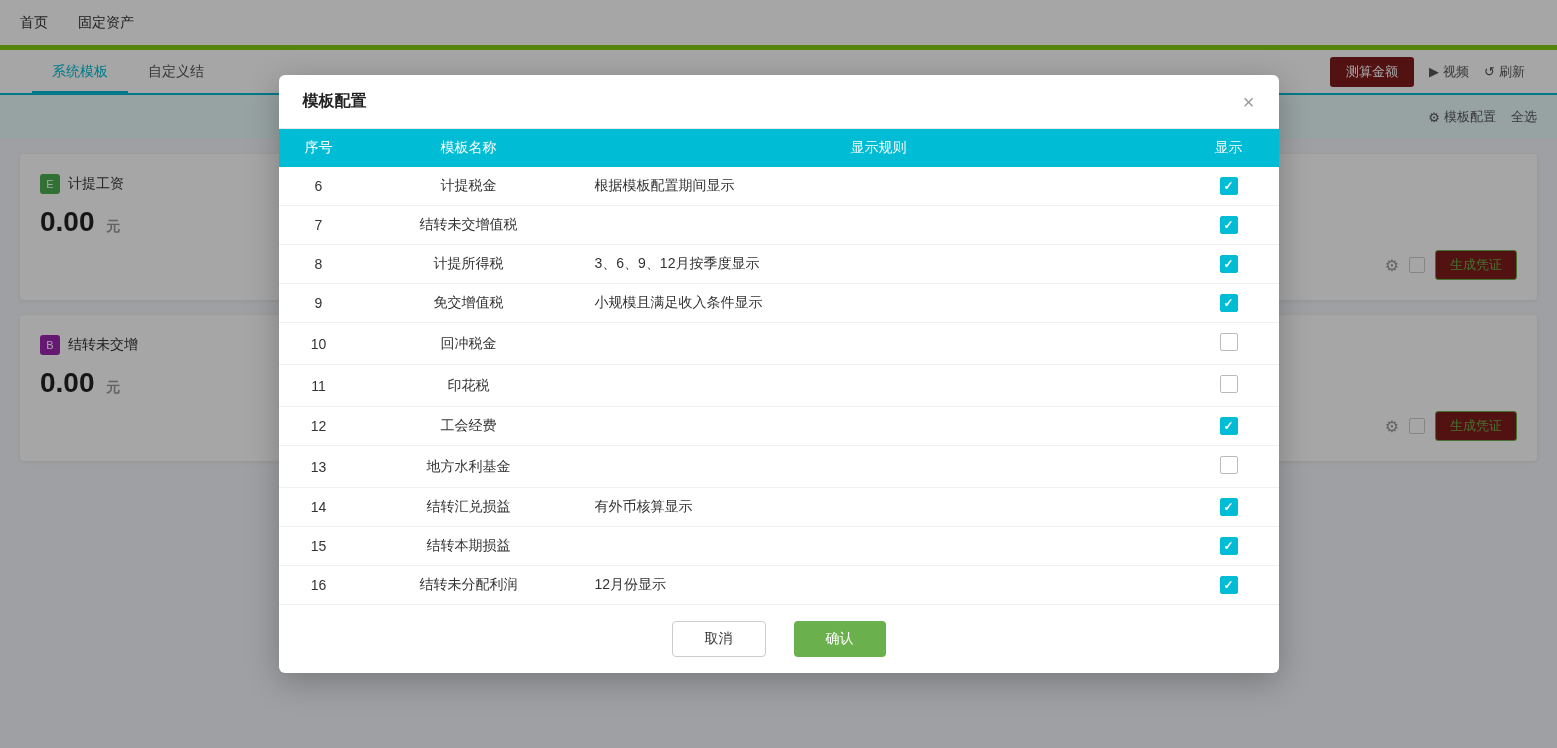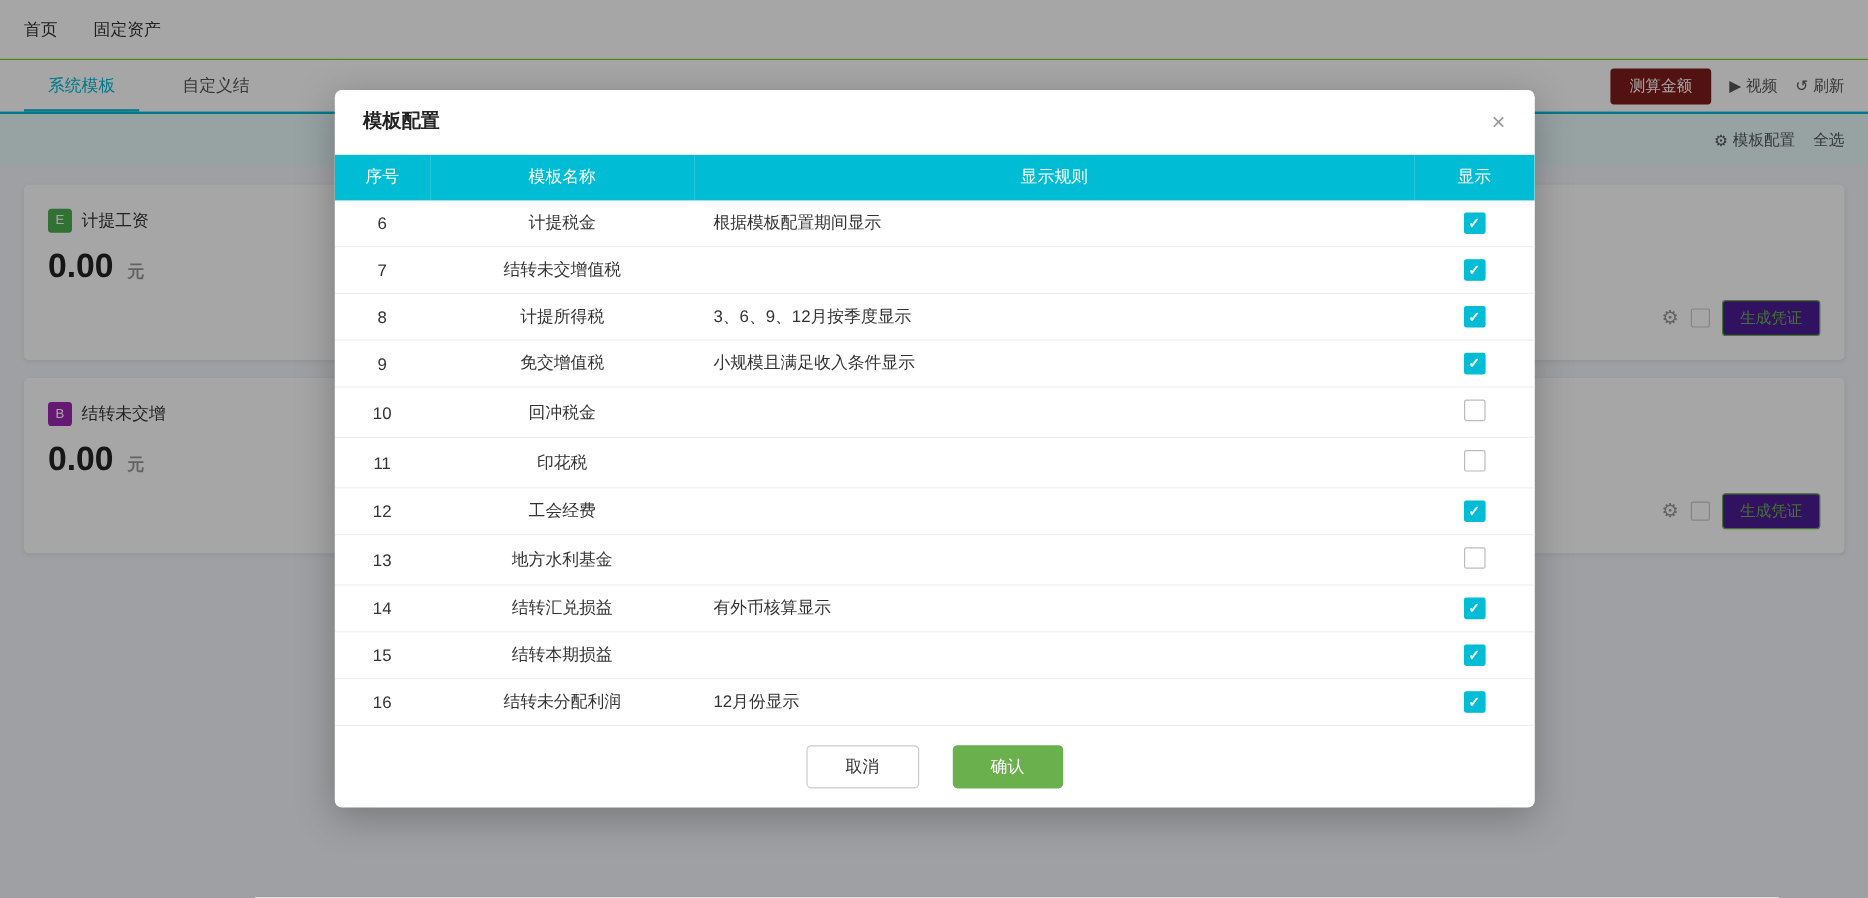--- a/index.html
+++ b/index.html
@@ -20,36 +20,36 @@
       background: #f5f6fa;
     }
 
     .top-nav {
       background: #fff;
       height: 50px;
       display: flex;
       align-items: center;
       padding: 0 20px;
       gap: 30px;
-      border-bottom: 1px solid #84cc16;
+      border-bottom: 5px solid #84cc16;
     }
 
     .top-nav-item {
       font-size: 14px;
       color: #333;
       cursor: pointer;
     }
 
     .sub-nav {
       background: #fff;
       height: 45px;
       display: flex;
       align-items: center;
-      padding: 0 20px;
-      gap: 16px;
+      padding: 0 32px;
+      gap: 0;
       border-bottom: 2px solid #00bcd4;
     }
 
     .sub-nav-tab {
       padding: 10px 20px;
       font-size: 14px;
       cursor: pointer;
       color: #555;
     }
 
@@ -136,21 +136,21 @@
 
     .card-footer {
       display: flex;
       justify-content: flex-end;
       align-items: center;
       gap: 10px;
       margin-top: 12px;
     }
 
     .btn-generate {
-      background: #4c1d95;
+      background: #7f1d1d;
       color: #6ab04c;
       border: 1px solid #6ab04c;
       padding: 5px 14px;
       border-radius: 3px;
       font-size: 13px;
       cursor: pointer;
       font-family: inherit;
     }
 
     .gear-icon {

